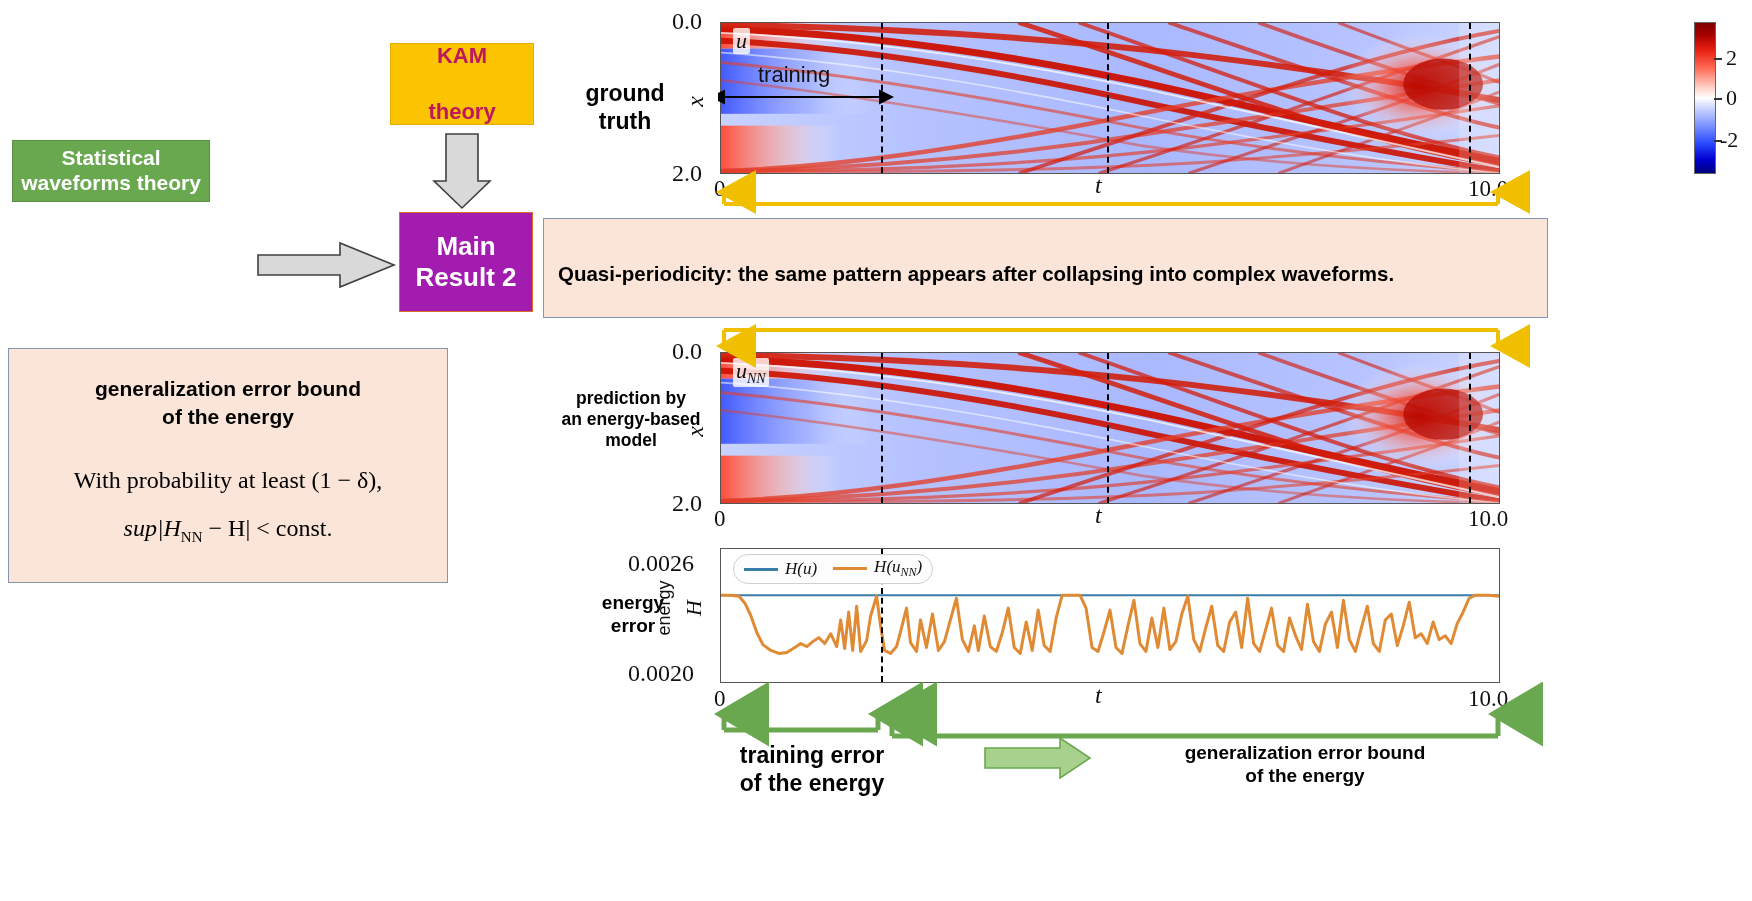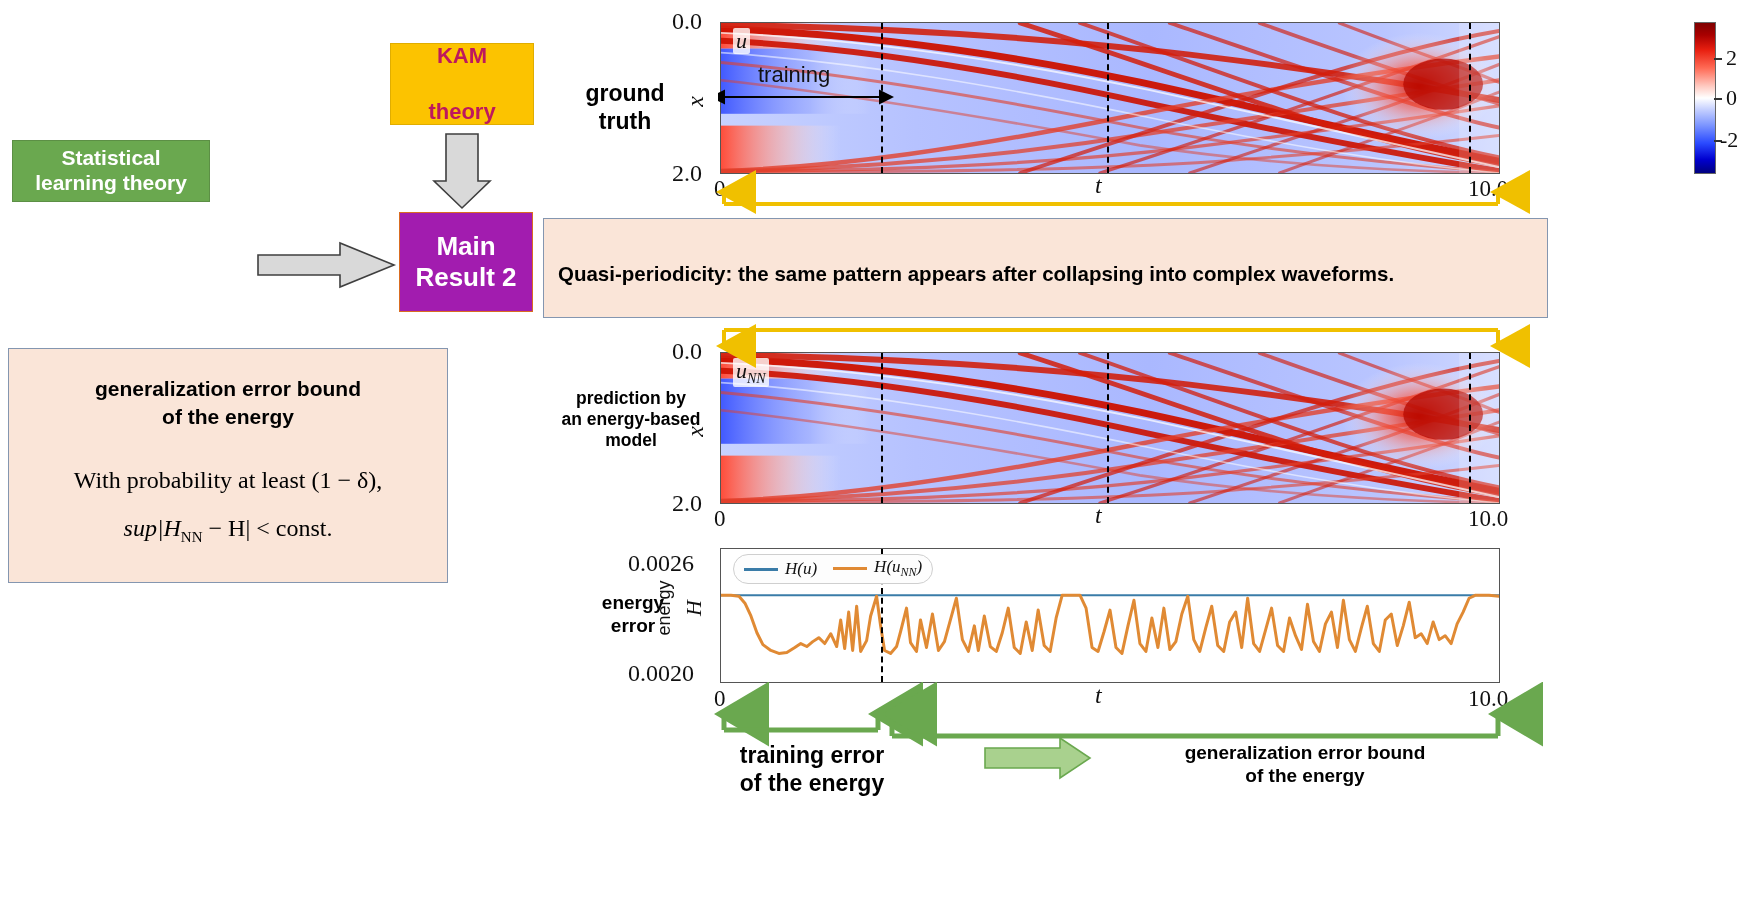--- a/index.html
+++ b/index.html
@@ -175,21 +175,21 @@
 
   .mr2-line { display:block; }
 </style>
 </head>
 <body>
 
 <div id="stage">
 
   <div class="box box-green" style="left:12px; top:140px; width:198px; height:62px; font-size:21px;">
     <span>Statistical</span>
-    <span>learning theory</span>
+    <span>waveforms theory</span>
   </div>
 
 
   <div class="box box-yellow" style="left:390px; top:43px; width:144px; height:82px; font-size:22px;">
     <span>KAM</span>
     <span>theory</span>
   </div>
 
   <div class="box box-orange" style="left:399px; top:212px; width:134px; height:100px; font-size:26px;">
     <span class="mr2-line">Main</span>

